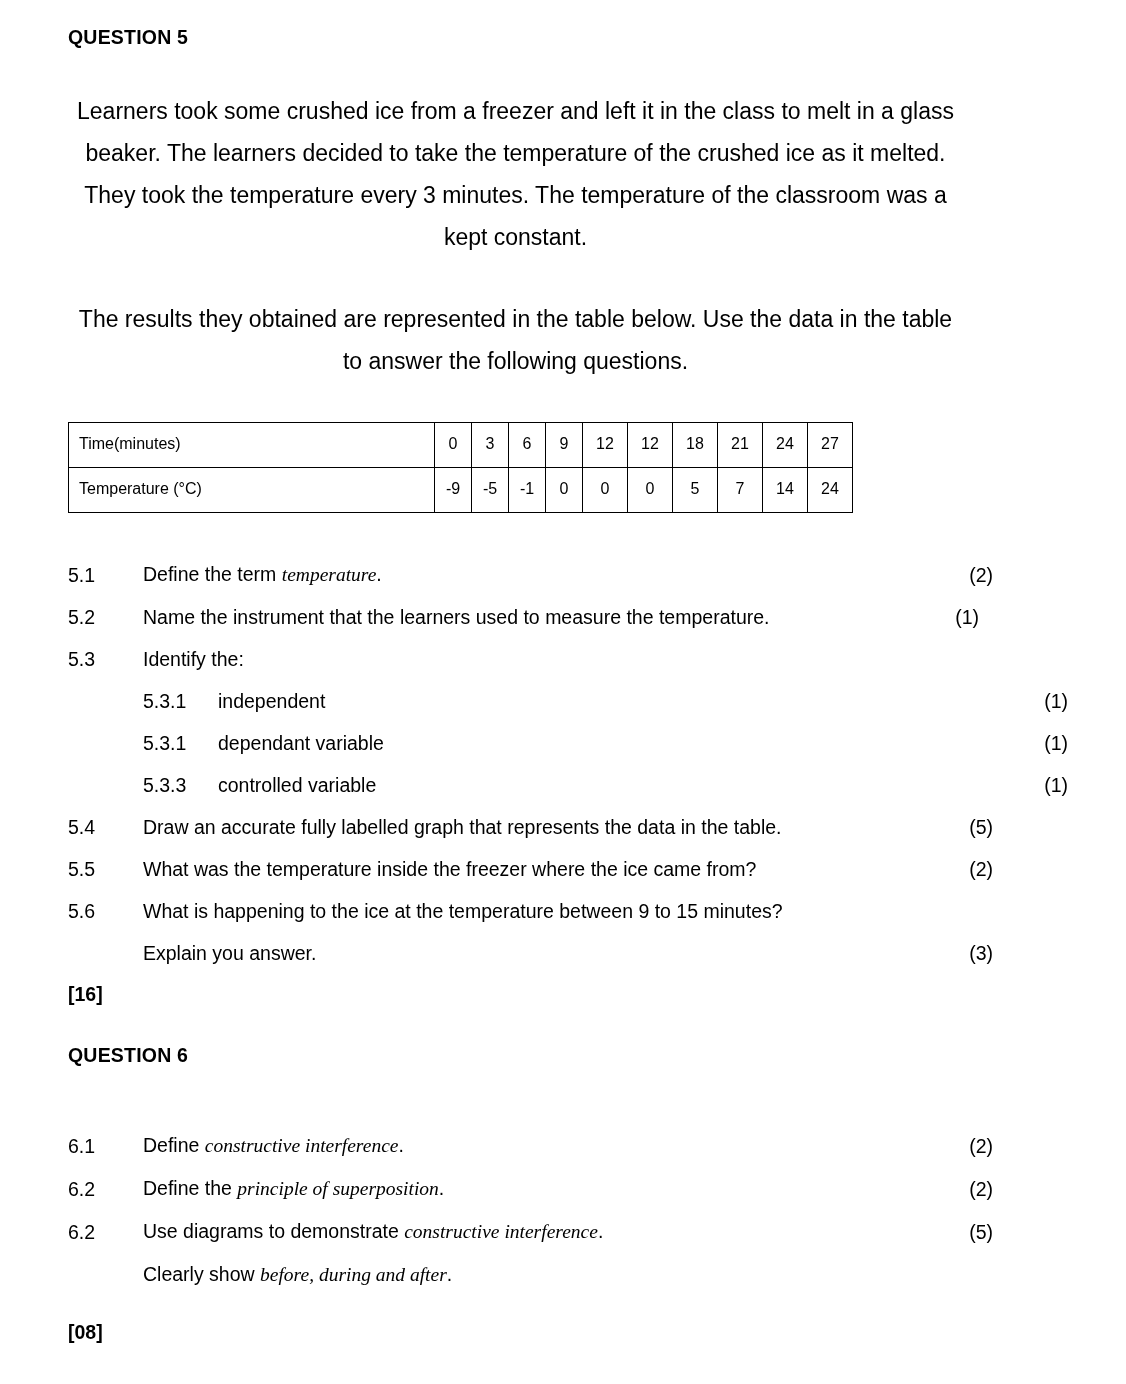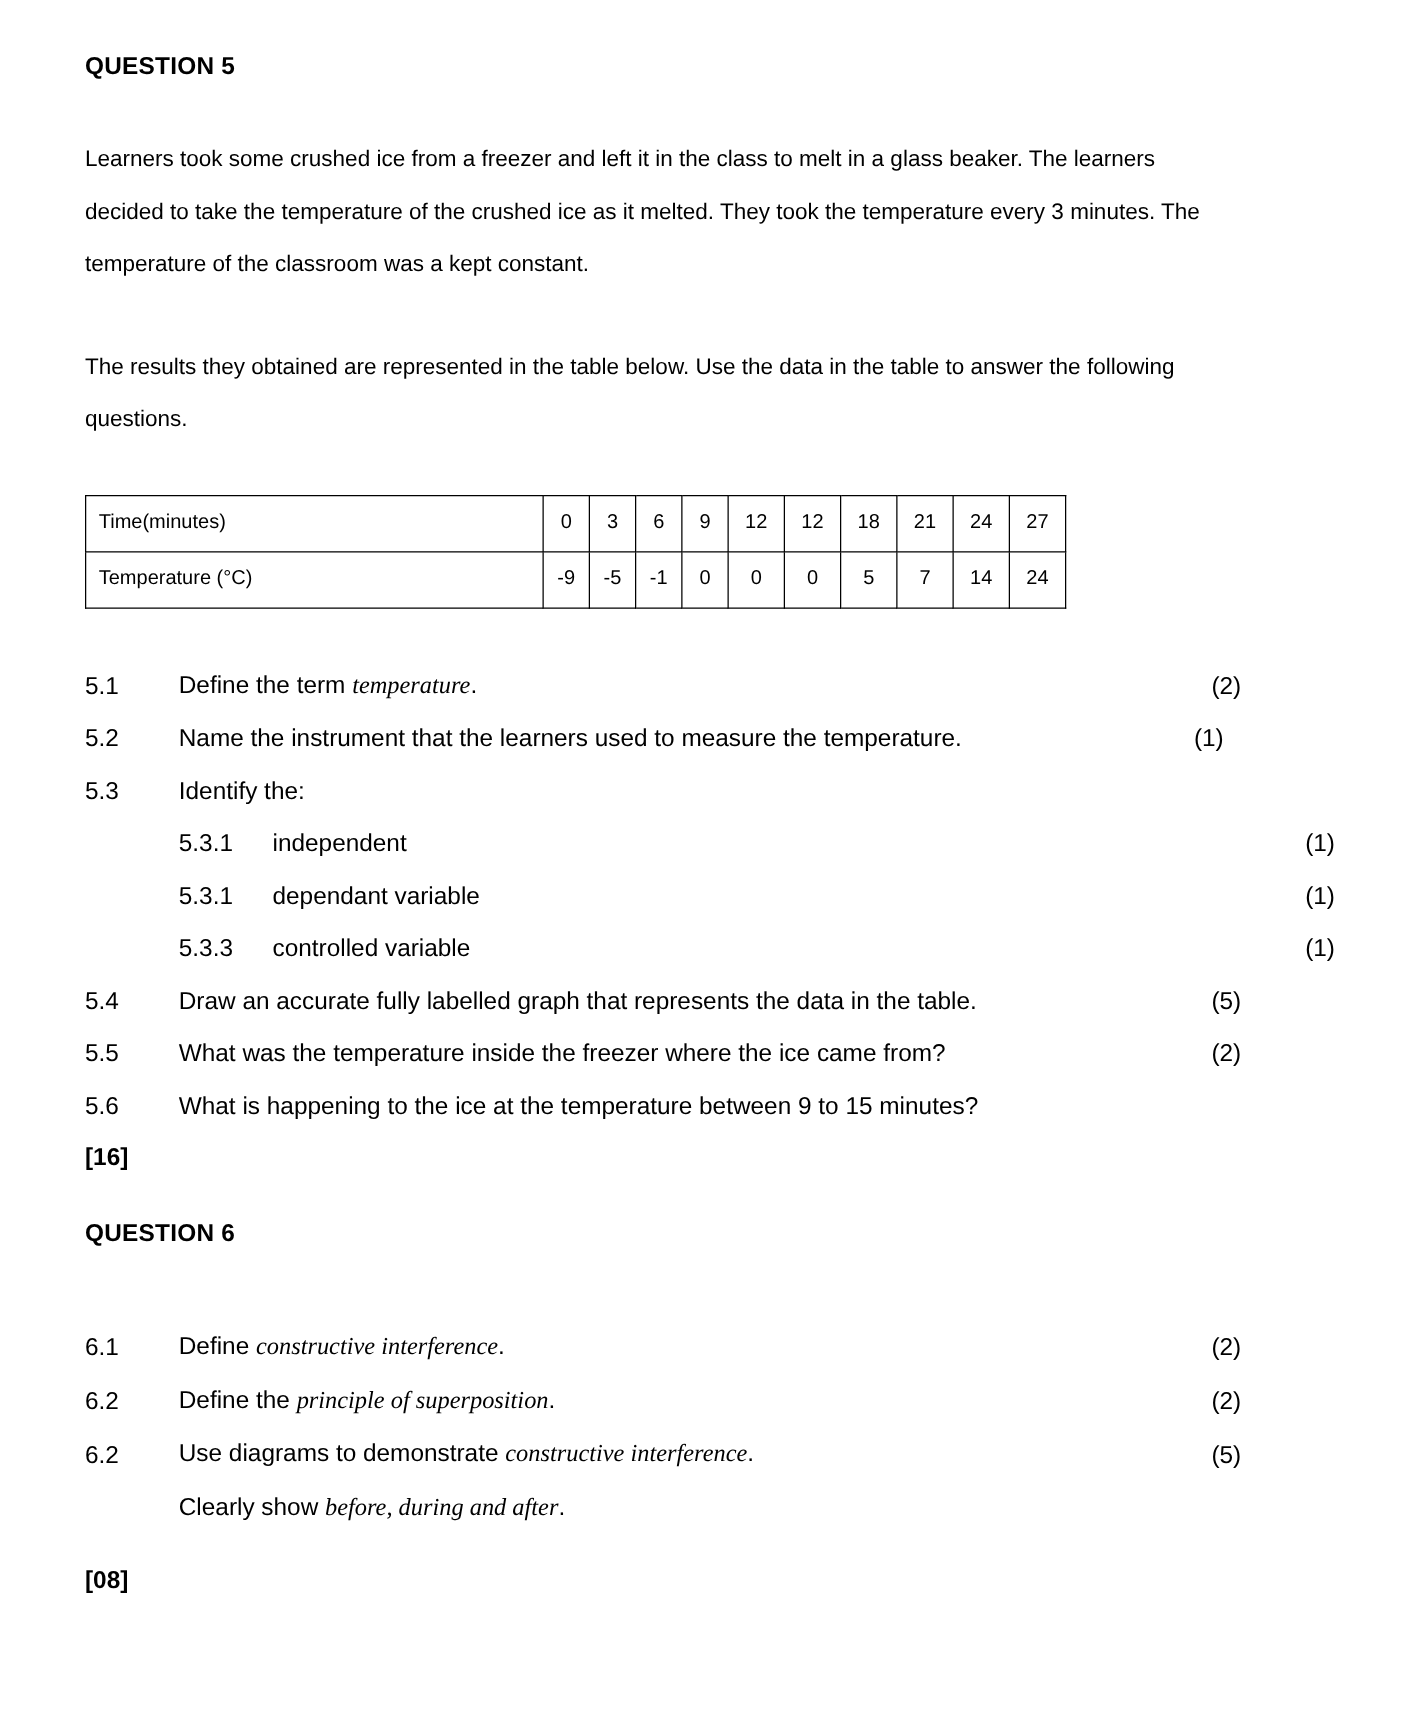--- a/index.html
+++ b/index.html
@@ -21,40 +21,40 @@
     width: 1126px;
     height: 1384px;
     box-sizing: border-box;
     padding: 0;
     overflow: hidden;
   }
 
   .content {
     position: absolute;
     left: 68px;
-    top: 40px;
+    top: 24px;
     width: 925px;
   }
 
   
   .q-heading {
     font-size: 19.5px;
     font-weight: bold;
     letter-spacing: 0.2px;
     line-height: 26px;
     margin: 0;
   }
 
   
   .para {
-    font-size: 18px;
+    font-size: 23px;
     line-height: 42px;
     margin: 0;
     width: 895px;
-    text-align: left;
+    text-align: center;
   }
 
   .spacer-lg { height: 40px; }
   .spacer-md { height: 28px; }
   .spacer-sm { height: 16px; }
 
   
   .data-table {
     border-collapse: collapse;
     table-layout: fixed;
@@ -253,20 +253,25 @@
         <span class="qtext">What was the temperature inside the freezer where the ice came from?</span>
         <span class="qmark">(2)</span>
       </div>
 
       <div class="qrow">
         <span class="qnum">5.6</span>
         <span class="qtext">What is happening to the ice at the temperature between 9 to 15 minutes?</span>
         <span class="qmark"></span>
       </div>
 
+      <div class="qrow cont">
+        <span class="qnum"></span>
+        <span class="qtext">Explain you answer.</span>
+        <span class="qmark">(3)</span>
+      </div>
 
       <div class="total-row">
         <span>[16]</span>
       </div>
     </div>
 
     <div class="spacer-md"></div>
 
     <div class="q-heading">QUESTION 6</div>
 

